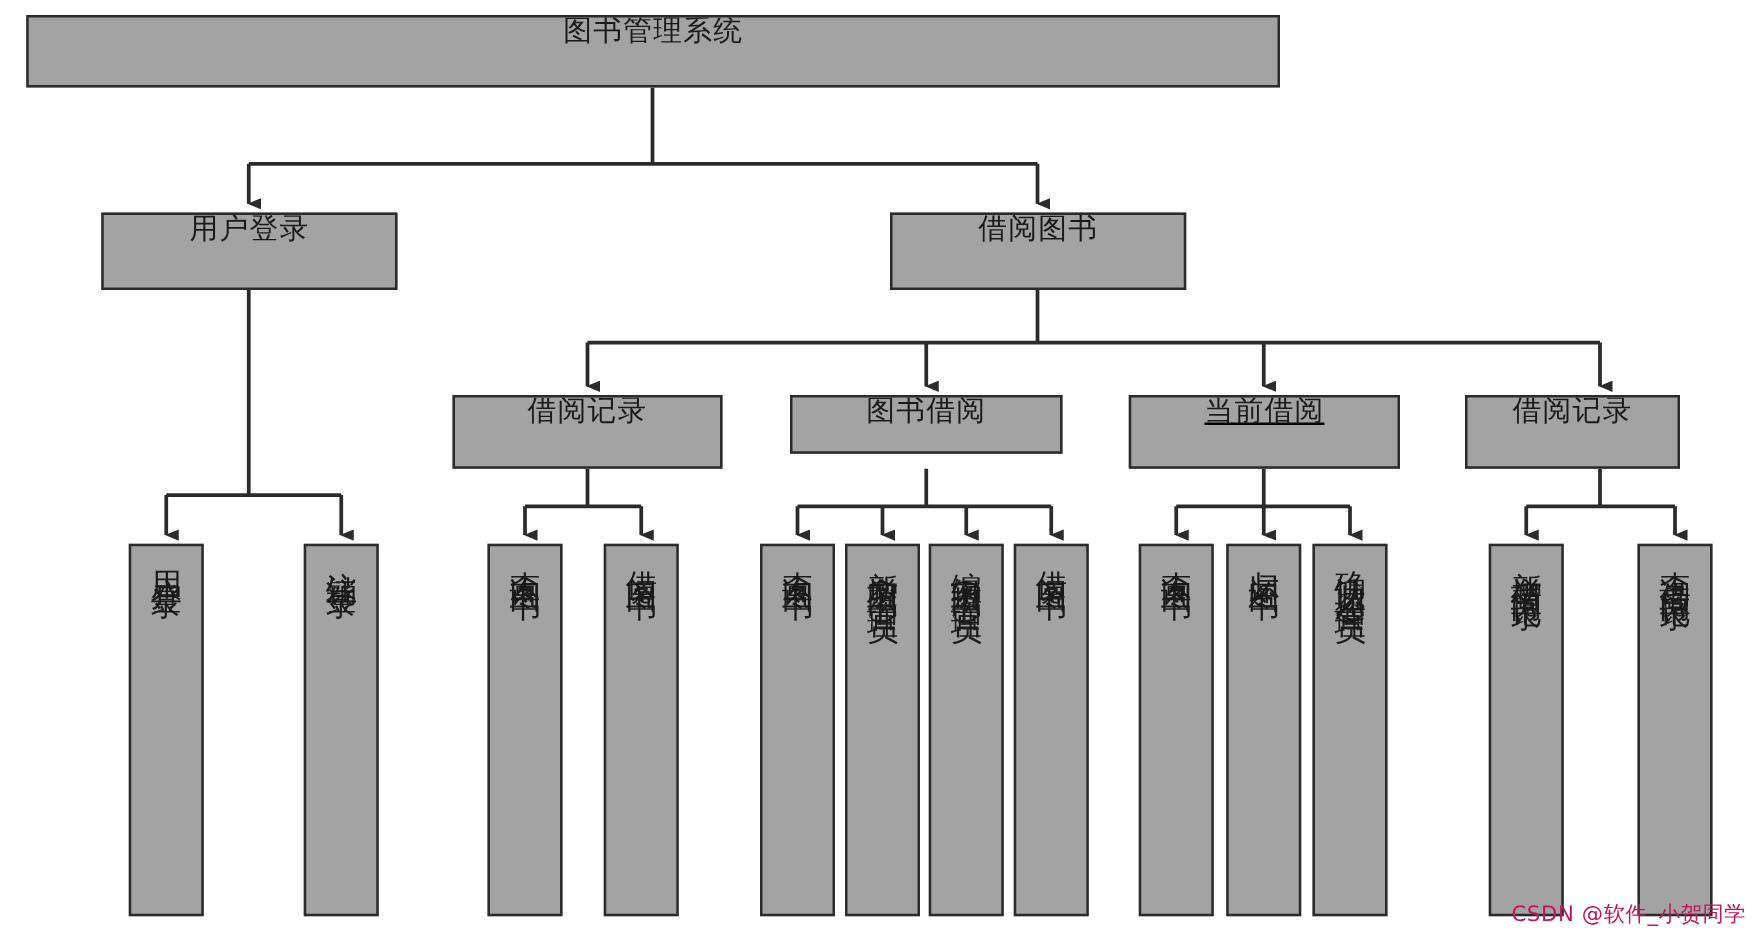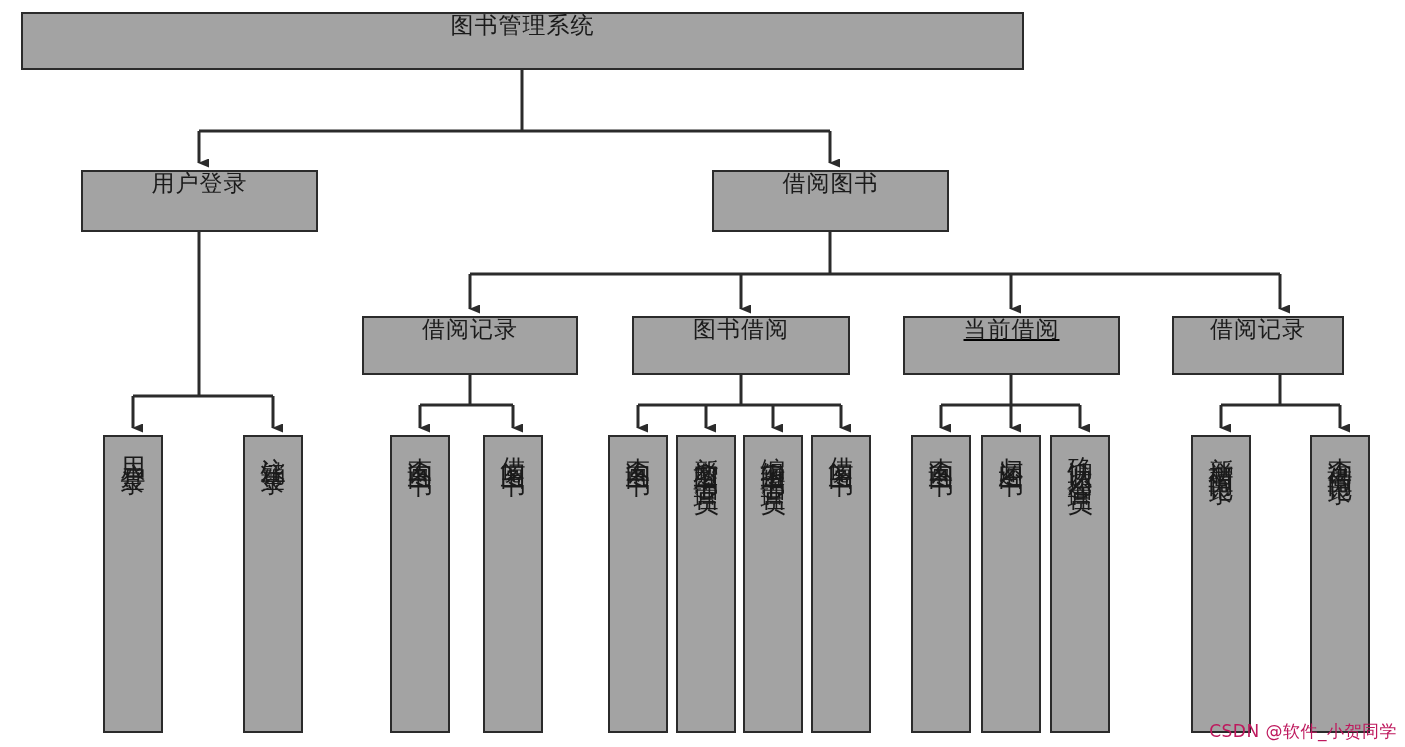--- a/index.html
+++ b/index.html
@@ -136,21 +136,21 @@
   <div class="node horiz" style="left:81px; top:170px; width:237px; height:62px;">
     <span class="node-label">用户登录</span>
   </div>
   <div class="node horiz" style="left:712px; top:170px; width:237px; height:62px;">
     <span class="node-label">借阅图书</span>
   </div>
 
   <div class="node horiz" style="left:362px; top:316px; width:216px; height:59px;">
     <span class="node-label">借阅记录</span>
   </div>
-  <div class="node horiz" style="left:632px; top:316px; width:218px; height:59px;">
+  <div class="node horiz" style="left:632px; top:316px; width:218px; height:47px;">
     <span class="node-label">图书借阅</span>
   </div>
   <div class="node horiz" style="left:903px; top:316px; width:217px; height:59px;text-decoration:underline;">
     <span class="node-label">当前借阅</span>
   </div>
   <div class="node horiz" style="left:1172px; top:316px; width:172px; height:59px;">
     <span class="node-label">借阅记录</span>
   </div>
 
   <div class="node leaf" style="left:103px; top:435px; width:60px; height:298px;">

